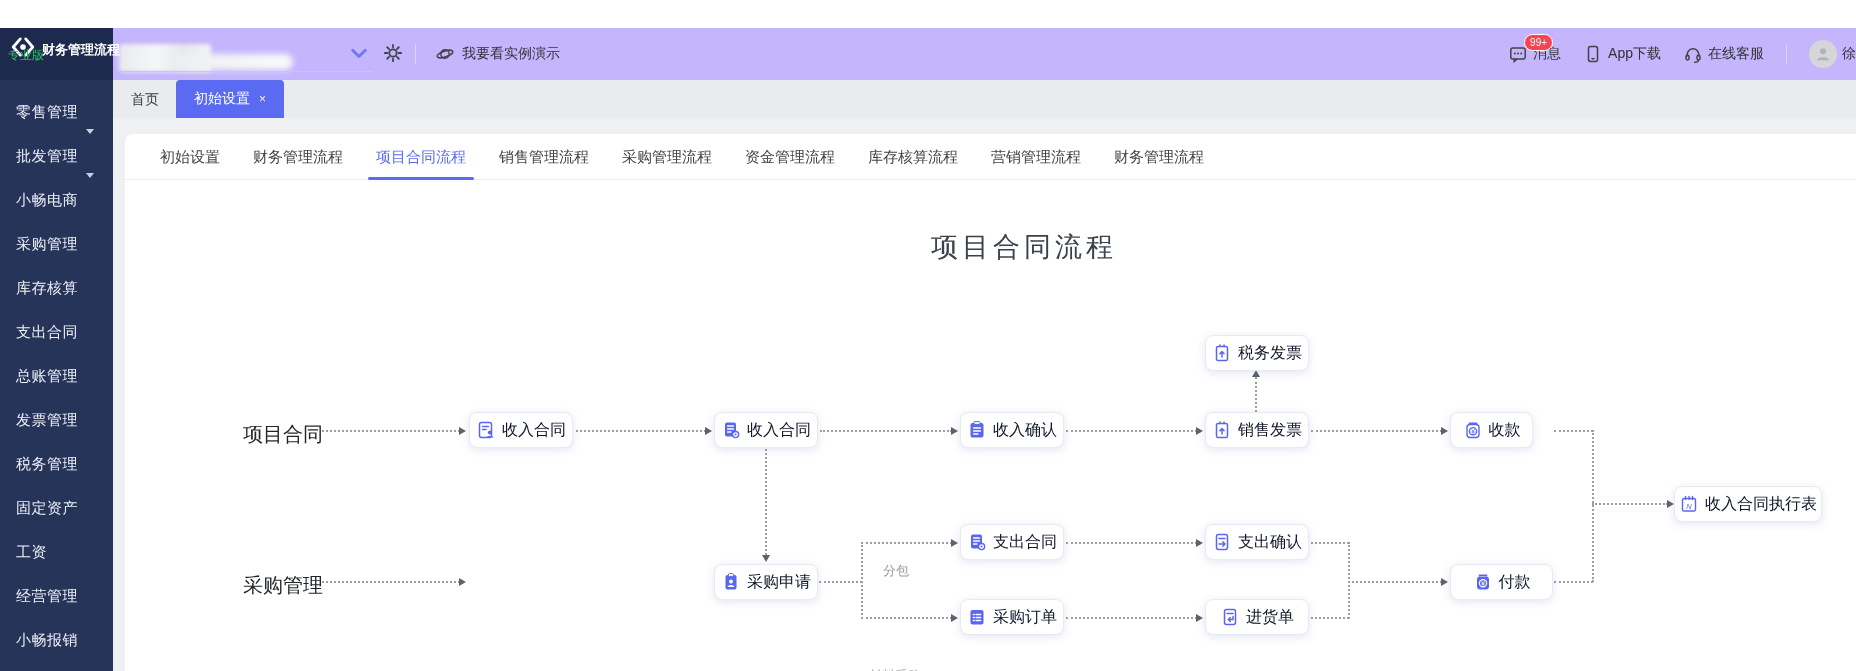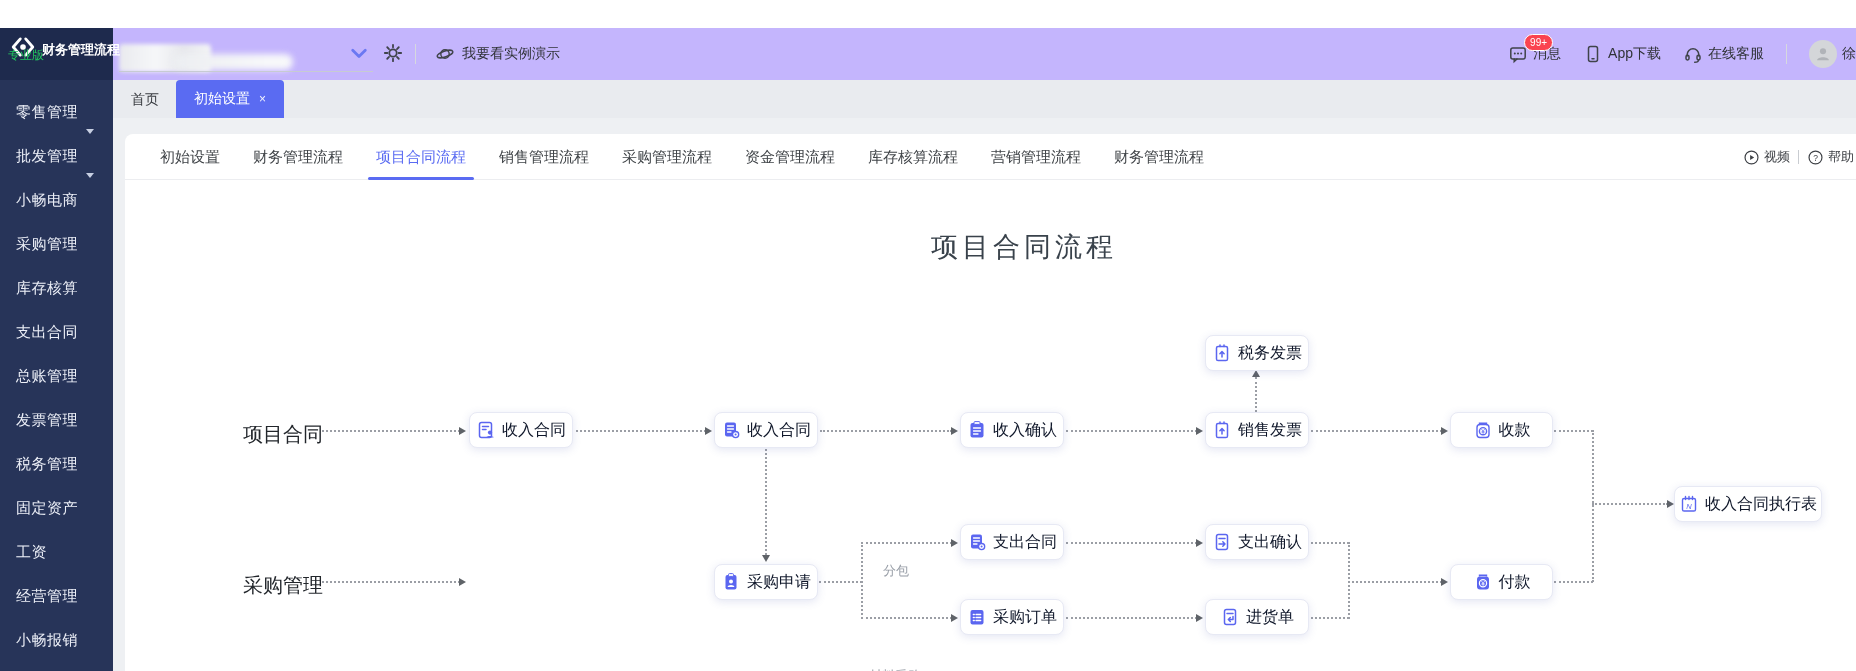--- a/index.html
+++ b/index.html
@@ -204,41 +204,20 @@
       <span class="ftab">初始设置</span>
       <span class="ftab">财务管理流程</span>
       <span class="ftab active">项目合同流程</span>
       <span class="ftab">销售管理流程</span>
       <span class="ftab">采购管理流程</span>
       <span class="ftab">资金管理流程</span>
       <span class="ftab">库存核算流程</span>
       <span class="ftab">营销管理流程</span>
       <span class="ftab">财务管理流程</span>
     </div>
-    <div class="ftab-actions">
-      <span class="ftab-act">
-        <span>
-          <svg width="17" height="17" viewBox="0 0 20 20">
-            <circle cx="10" cy="10" r="7.6" stroke="#3e4146" stroke-width="1.4" fill="none"></circle>
-            <path d="M8.4 7l4.8 3-4.8 3z" fill="#3e4146"></path>
-          </svg>
-        </span>
-        <span>视频</span>
-      </span>
-      <span class="ftab-sep"></span>
-      <span class="ftab-act">
-        <span>
-          <svg width="17" height="17" viewBox="0 0 20 20">
-            <circle cx="10" cy="10" r="7.6" stroke="#3e4146" stroke-width="1.4" fill="none"></circle>
-            <text x="10" y="13.6" text-anchor="middle" font-size="10" fill="#3e4146">?</text>
-          </svg>
-        </span>
-        <span>帮助</span>
-      </span>
-    </div>
 
     <div class="page-title">项目合同流程</div>
 
     <div class="diagram">
 
       <span class="rowlabel" style="left:118px;top:287px">项目合同</span>
       <span class="rowlabel" style="left:118px;top:438px">采购管理</span>
       <span class="blabel" style="left:758px;top:386px">分包</span>
       <span class="blabel" style="left:744px;top:491px">材料采购</span>
 
@@ -329,21 +308,21 @@
       <div class="node" style="left:1080px;top:278px">
         <span>
           <svg width="20" height="20" viewBox="0 0 20 20" stroke="#5b66f0" stroke-width="1.5" fill="none" stroke-linecap="round" stroke-linejoin="round">
             <rect x="4.5" y="3.5" width="11" height="14" rx="1.6"></rect>
             <path d="M8 3.5V2M12 3.5V2"></path>
             <path d="M10 14V8.6M10 8.6L7.9 10.7M10 8.6l2.1 2.1"></path>
           </svg>
         </span>
         <span class="nlabel">销售发票</span>
       </div>
-      <div class="node" style="left:1325px;top:278px;width:103px">
+      <div class="node" style="left:1325px;top:278px;width:83px">
         <span>
           <svg width="20" height="20" viewBox="0 0 20 20" stroke="#5b66f0" stroke-width="1.4" fill="none" stroke-linecap="round">
             <rect x="4" y="4.5" width="12" height="13" rx="3"></rect>
             <path d="M6.5 4.5v-1.2h7v1.2"></path>
             <circle cx="10" cy="11.2" r="3.6"></circle>
             <text x="10" y="13.5" text-anchor="middle" font-size="6.5" fill="#5b66f0" stroke="none">¥</text>
           </svg>
         </span>
         <span class="nlabel">收款</span>
       </div>

